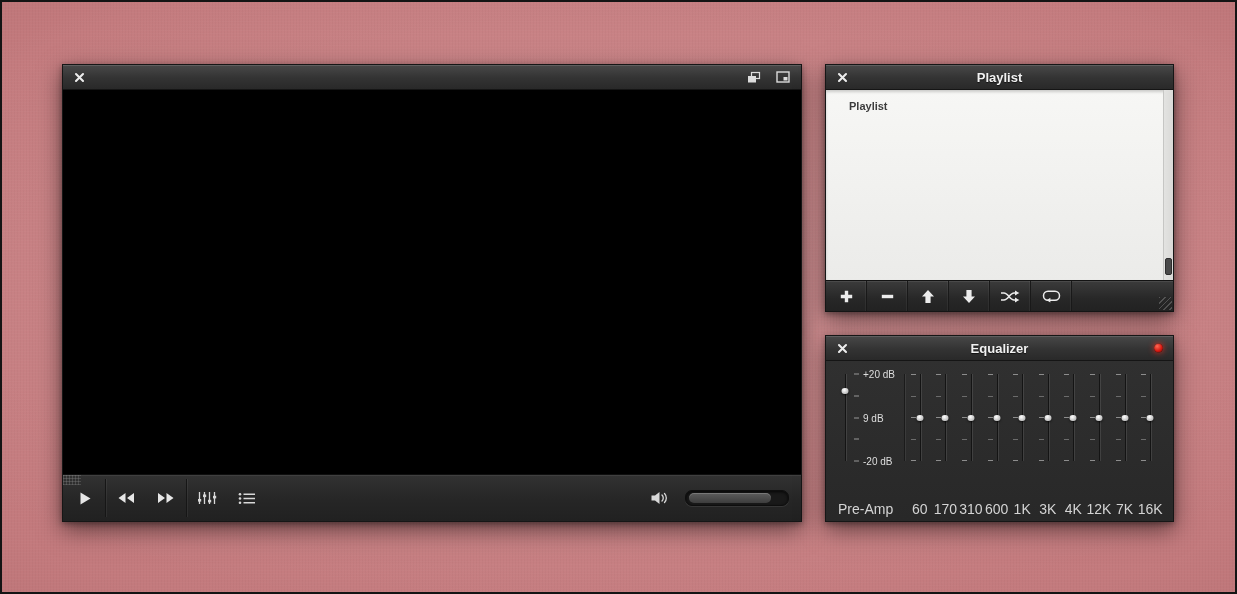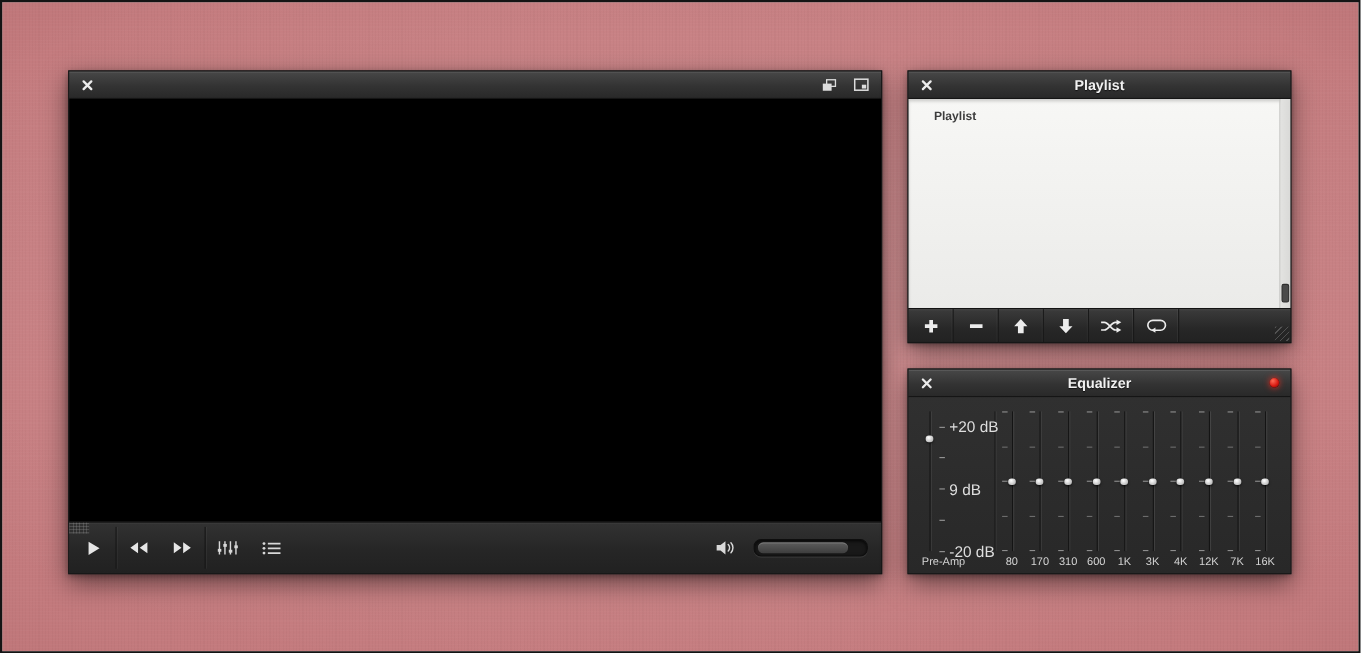--- a/index.html
+++ b/index.html
@@ -71,35 +71,35 @@
   #equalizer{left:823px;top:333px;width:349px;height:187px;display:flex;flex-direction:column;}
   .eq-led{position:absolute;right:10px;top:50%;transform:translateY(-50%);width:9px;height:9px;border-radius:50%;cursor:pointer;
     background:radial-gradient(circle at 35% 30%, #ff6a55, #d91a12 55%, #7b0a06);
     box-shadow:0 0 6px rgba(255,45,30,.85), inset 0 0 1px rgba(0,0,0,.7);}
   .eq-body{flex:1;display:flex;flex-direction:column;padding:13px 10px 4px 12px;
     background:linear-gradient(#303030,#282828);}
   .eq-main{flex:1;display:flex;min-height:0;}
   .eq-left{width:62px;display:flex;}
   .preamp-slider{width:14px;position:relative;cursor:pointer;}
   .preamp-slider::before{content:"";position:absolute;left:50%;top:0;bottom:0;width:1px;background:#141414;box-shadow:1px 0 0 rgba(255,255,255,.1);}
-  .eq-scale{flex:1;position:relative;font-size:14px;color:#dedede;margin-top:14px;}
+  .eq-scale{flex:1;position:relative;font-size:10px;color:#dedede;}
   .scale-row{position:absolute;left:2px;display:flex;align-items:center;gap:4px;transform:translateY(-50%);white-space:nowrap;}
   .scale-dash{width:5px;height:1px;background:#989898;}
   .eq-sep{width:1px;background:#1b1b1b;box-shadow:1px 0 0 rgba(255,255,255,.07);margin:0 2px 0 4px;}
   .eq-bands{flex:1;display:flex;min-width:0;}
   .band-slider{flex:1;position:relative;cursor:pointer;}
   .band-slider::before{content:"";position:absolute;left:50%;top:0;bottom:0;width:1px;background:#141414;box-shadow:1px 0 0 rgba(255,255,255,.1);}
   .band-ticks{position:absolute;left:calc(50% - 9px);top:0;bottom:0;width:5px;pointer-events:none;
     background-image:linear-gradient(#8d8d8d,#8d8d8d),linear-gradient(#6c6c6c,#6c6c6c),linear-gradient(#8d8d8d,#8d8d8d),linear-gradient(#6c6c6c,#6c6c6c),linear-gradient(#8d8d8d,#8d8d8d);
     background-size:5px 1px;background-repeat:no-repeat;
     background-position:0 0,0 25%,0 50%,0 75%,0 100%;}
   .eq-handle{position:absolute;left:50%;width:7px;height:6px;border-radius:3px;z-index:2;cursor:pointer;
     background:radial-gradient(circle at 40% 32%, #ffffff, #c2c2c2 65%, #8e8e8e);
     transform:translate(-50%,-50%);box-shadow:0 1px 2px rgba(0,0,0,.65);}
-  .eq-labels{height:16px;flex:0 0 16px;display:flex;align-items:flex-end;font-size:10px;color:#d4d4d4;}
+  .eq-labels{height:16px;flex:0 0 16px;display:flex;align-items:center;font-size:14px;color:#d4d4d4;margin-top:40px;}
   .lbl-pre{width:69px;text-align:left;}
   .lbl-band{flex:1;text-align:center;}
   svg{display:block;}
 </style>
 </head>
 <body>
 
 <div class="screen">
   <div class="noise"></div>
 
@@ -334,21 +334,21 @@
               <div class="eq-handle" style="top: 50%;"></div>
             </div>
           <div class="band-slider">
               <div class="band-ticks"></div>
               <div class="eq-handle" style="top: 50%;"></div>
             </div>
         </div>
       </div>
       <div class="eq-labels">
         <div class="lbl-pre">Pre-Amp</div>
-        <div class="lbl-band">80</div>
+        <div class="lbl-band">60</div>
         <div class="lbl-band">170</div>
         <div class="lbl-band">310</div>
         <div class="lbl-band">600</div>
         <div class="lbl-band">1K</div>
         <div class="lbl-band">3K</div>
         <div class="lbl-band">4K</div>
         <div class="lbl-band">12K</div>
         <div class="lbl-band">7K</div>
         <div class="lbl-band">16K</div>
       </div>

